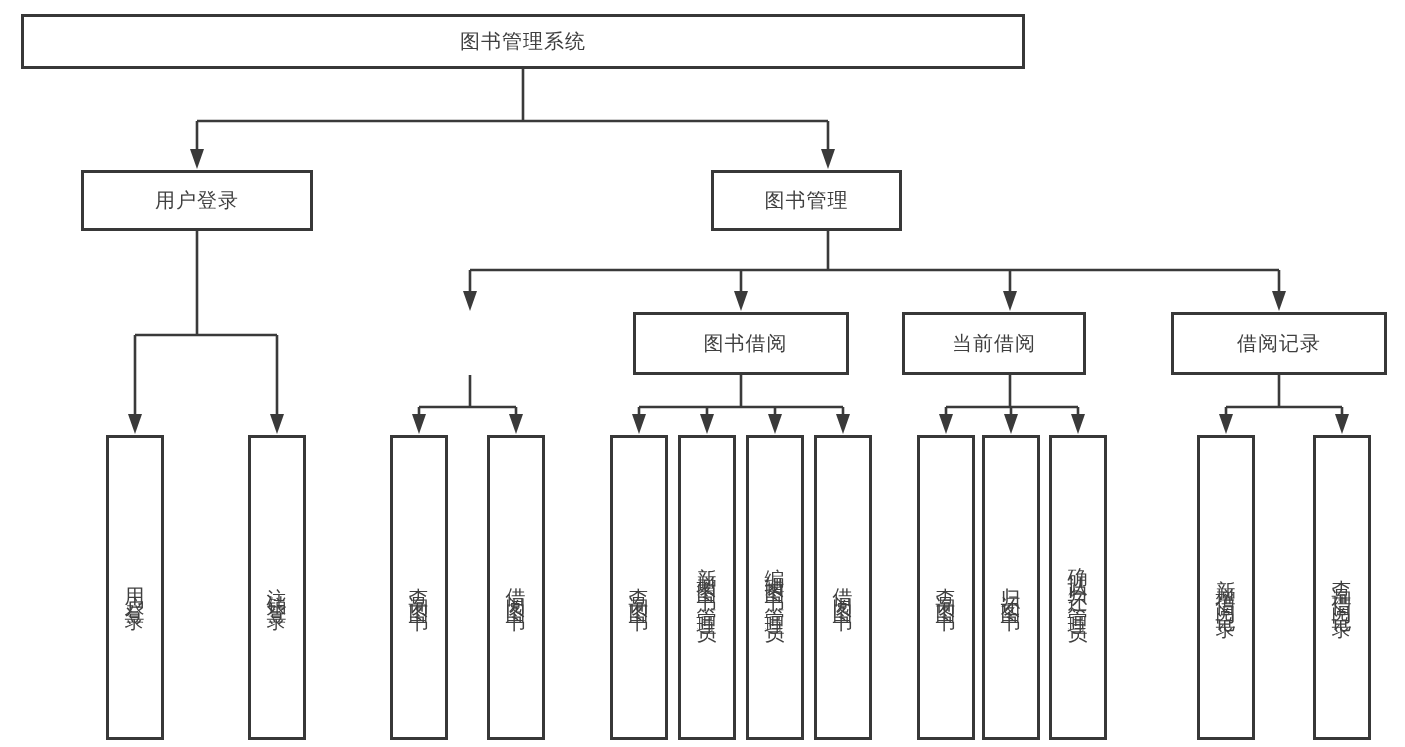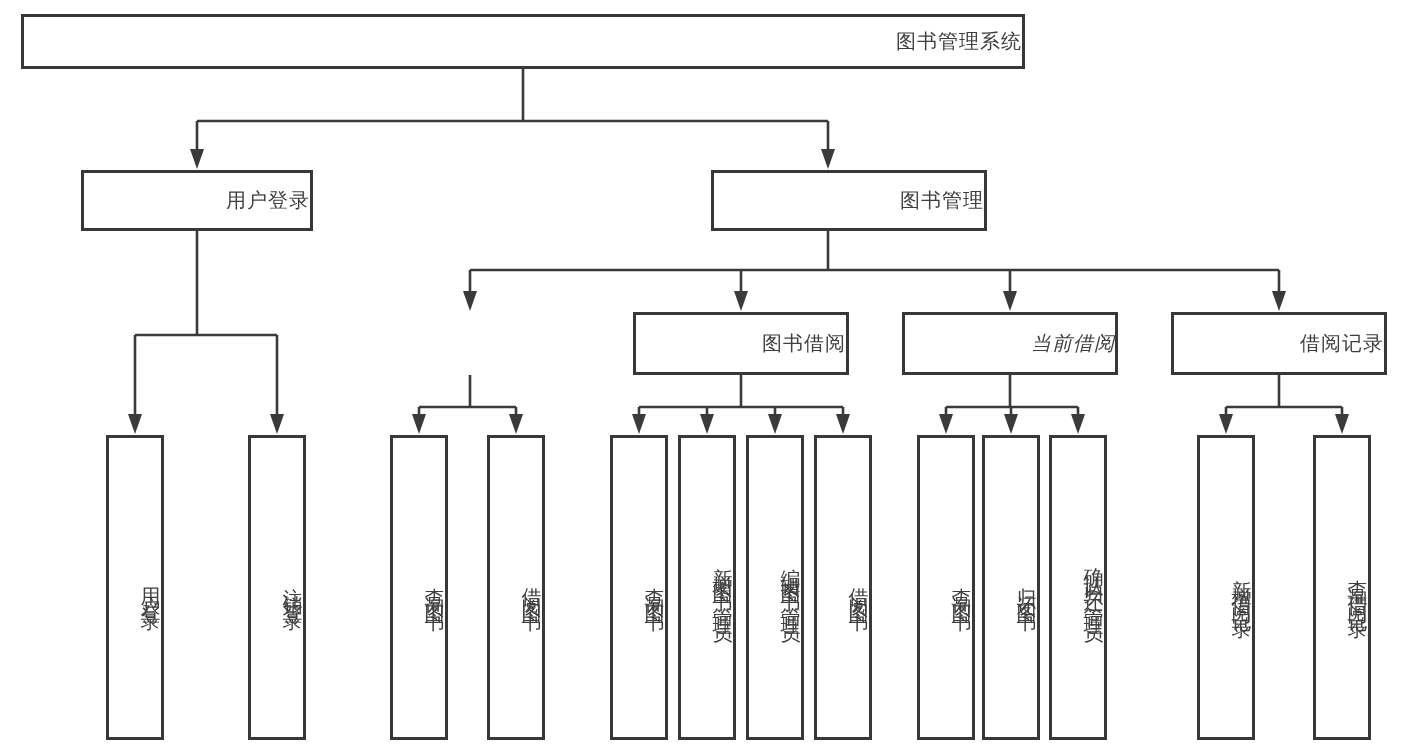--- a/index.html
+++ b/index.html
@@ -9,21 +9,21 @@
     background:#ffffff;
     font-family:"Liberation Sans","DejaVu Sans",sans-serif;
     overflow:hidden;
   }
   #connectors{position:absolute;left:0;top:0;width:1405px;height:747px;z-index:1;}
   .box{
     position:absolute;
     box-sizing:border-box;
     border:3px solid #383838;
     background:#ffffff;
-    display:flex;align-items:center;justify-content:flex-end;
+    display:flex;align-items:center;justify-content:center;
     color:#3f3f3f;
     z-index:2;
   }
   .hlabel{
     font-size:20px;
     letter-spacing:1px;
     white-space:nowrap;
   }
   .vbox{width:58px;height:305px;top:435px;}
   .vtext{
@@ -81,28 +81,28 @@
     </g>
   </svg>
 
   <div class="box" style="left:21px;top:14px;width:1004px;height:55px;">
     <span class="hlabel">图书管理系统</span>
   </div>
 
   <div class="box" style="left:81px;top:170px;width:232px;height:61px;">
     <span class="hlabel">用户登录</span>
   </div>
-  <div class="box" style="left:711px;top:170px;width:276px;height:61px;">
+  <div class="box" style="left:711px;top:170px;width:191px;height:61px;">
     <span class="hlabel">图书管理</span>
   </div>
 
   <div class="box" style="left:633px;top:312px;width:216px;height:63px;padding-left:9px;">
     <span class="hlabel">图书借阅</span>
   </div>
-  <div class="box" style="left:902px;top:312px;width:216px;height:63px;font-style:italic;">
+  <div class="box" style="left:902px;top:312px;width:184px;height:63px;">
     <span class="hlabel">当前借阅</span>
   </div>
   <div class="box" style="left:1171px;top:312px;width:216px;height:63px;">
     <span class="hlabel">借阅记录</span>
   </div>
 
   <div class="box vbox" style="left:106px;">
     <span class="vtext">用户登录</span>
   </div>
   <div class="box vbox" style="left:248px;">

